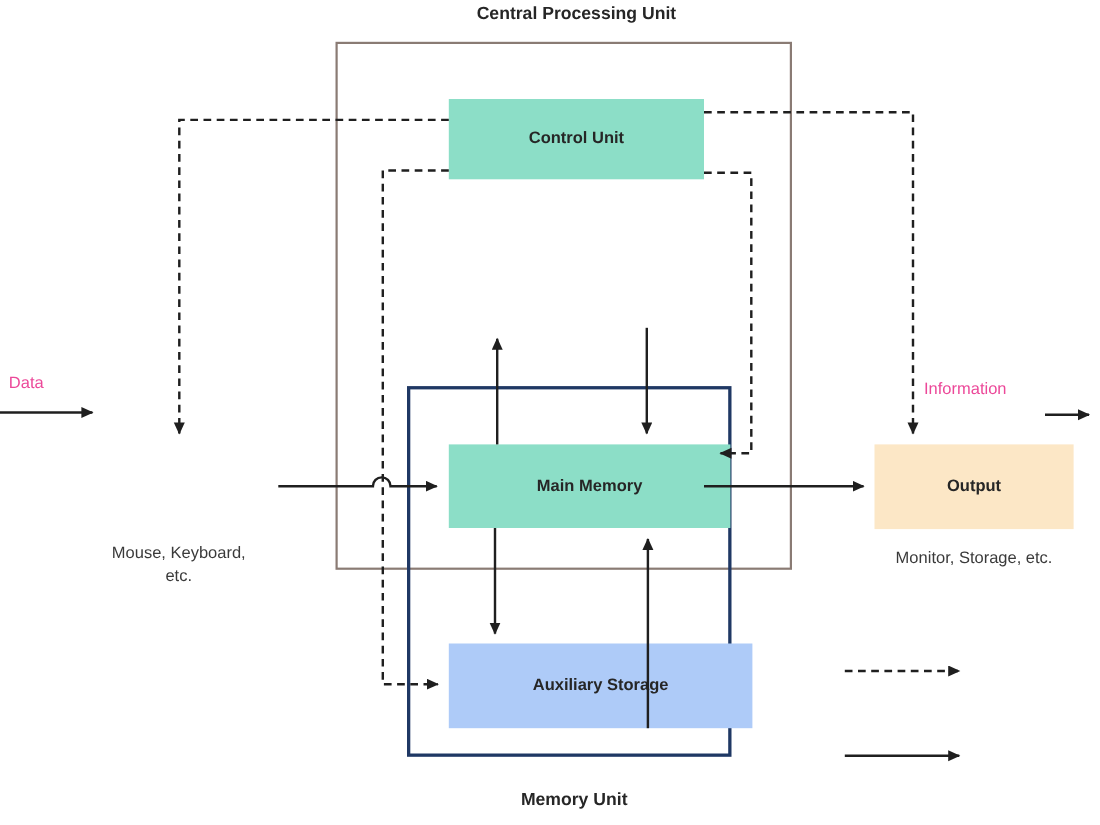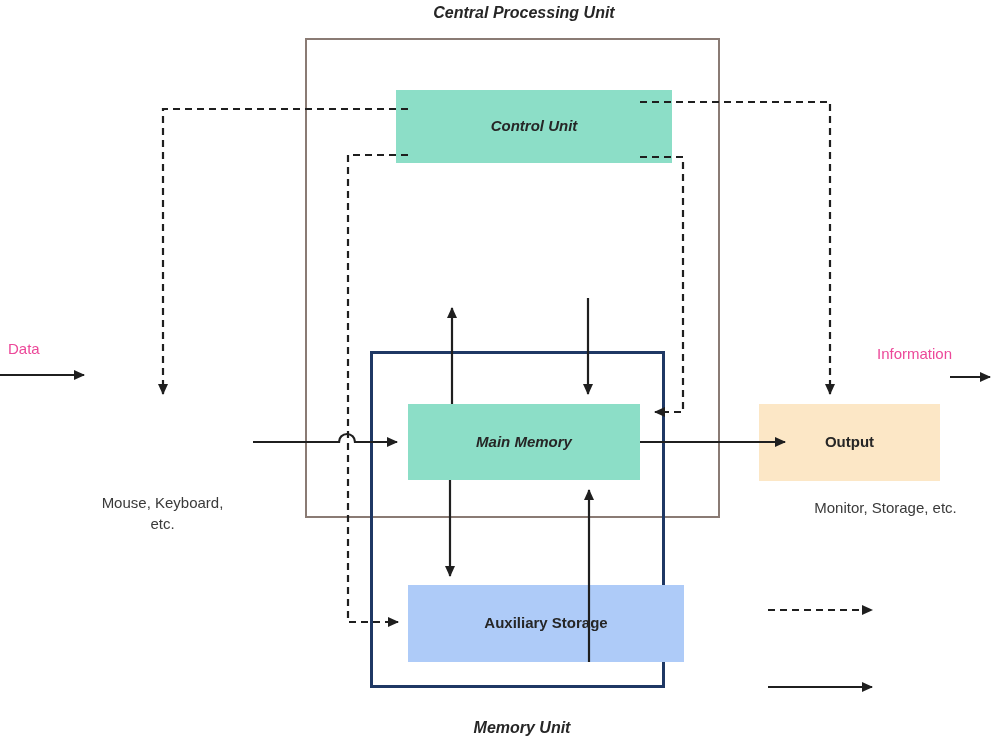--- a/index.html
+++ b/index.html
@@ -10,21 +10,20 @@
     font-family:"Liberation Sans", sans-serif;
     color:#1f1f1f;
     overflow:hidden;
   }
   .abs{position:absolute;}
   .title{
     font-weight:700;
     font-size:16px;
     color:#262626;
     text-align:center;
-    font-style:italic;
   }
   .frame{position:absolute;box-sizing:border-box;background:transparent;}
   .cpu-frame{border:2px solid var(--cpu-border);}
   .memory-frame{border:3px solid var(--memory-border);}
   .box{
     position:absolute;
     box-sizing:border-box;
     display:flex;align-items:center;justify-content:center;
     text-align:center;
     font-weight:700;
@@ -60,44 +59,44 @@
 <body>
 
 <div class="canvas">
 
   <div class="title abs" style="left:324px;top:4px;width:400px;">Central Processing Unit</div>
   <div class="title abs" style="left:322px;top:719px;width:400px;">Memory Unit</div>
 
   <div class="frame cpu-frame" style="left:305px;top:38px;width:415px;height:480px;"></div>
   <div class="frame memory-frame" style="left:370px;top:351px;width:295px;height:337px;"></div>
 
-  <div class="box teal" style="left:396px;top:90px;width:276px;height:73px;font-style:italic;">
+  <div class="box teal" style="left:408px;top:90px;width:232px;height:73px;">
     <span>Control Unit</span>
   </div>
 
 
-  <div class="box teal" style="left:408px;top:404px;width:232px;height:76px;font-style:italic;">
+  <div class="box teal" style="left:408px;top:404px;width:256px;height:76px;">
     <span>Main Memory</span>
   </div>
 
   <div class="box blue" style="left:408px;top:585px;width:276px;height:77px;">
     <span>Auxiliary Storage</span>
   </div>
 
 
-  <div class="box peach" style="left:759px;top:404px;width:181px;height:77px;">
+  <div class="box peach" style="left:795px;top:404px;width:181px;height:77px;">
     <span>Output</span>
   </div>
 
   <div class="caption" style="left:72px;top:492px;width:181px;">Mouse, Keyboard,
 etc.</div>
   <div class="caption" style="left:775px;top:497px;width:221px;">Monitor, Storage, etc.</div>
 
   <div class="flow-label" style="left:8px;top:340px;">Data</div>
-  <div class="flow-label" style="left:840px;top:345px;margin-left:37px;">Information</div>
+  <div class="flow-label" style="left:840px;top:345px;">Information</div>
 
   <svg class="connectors" width="1000" height="750" viewBox="0 0 1000 750">
     <defs>
       <marker id="ah" markerUnits="userSpaceOnUse" markerWidth="12" markerHeight="11" refX="10" refY="5" orient="auto">
         <path d="M0,0 L11,5 L0,10 z" fill="#1f1f1f"></path>
       </marker>
     </defs>
 
     <path class="solid-line" d="M0,375 H84" marker-end="url(#ah)"></path>
     <path class="solid-line" d="M950,377 H990" marker-end="url(#ah)"></path>

